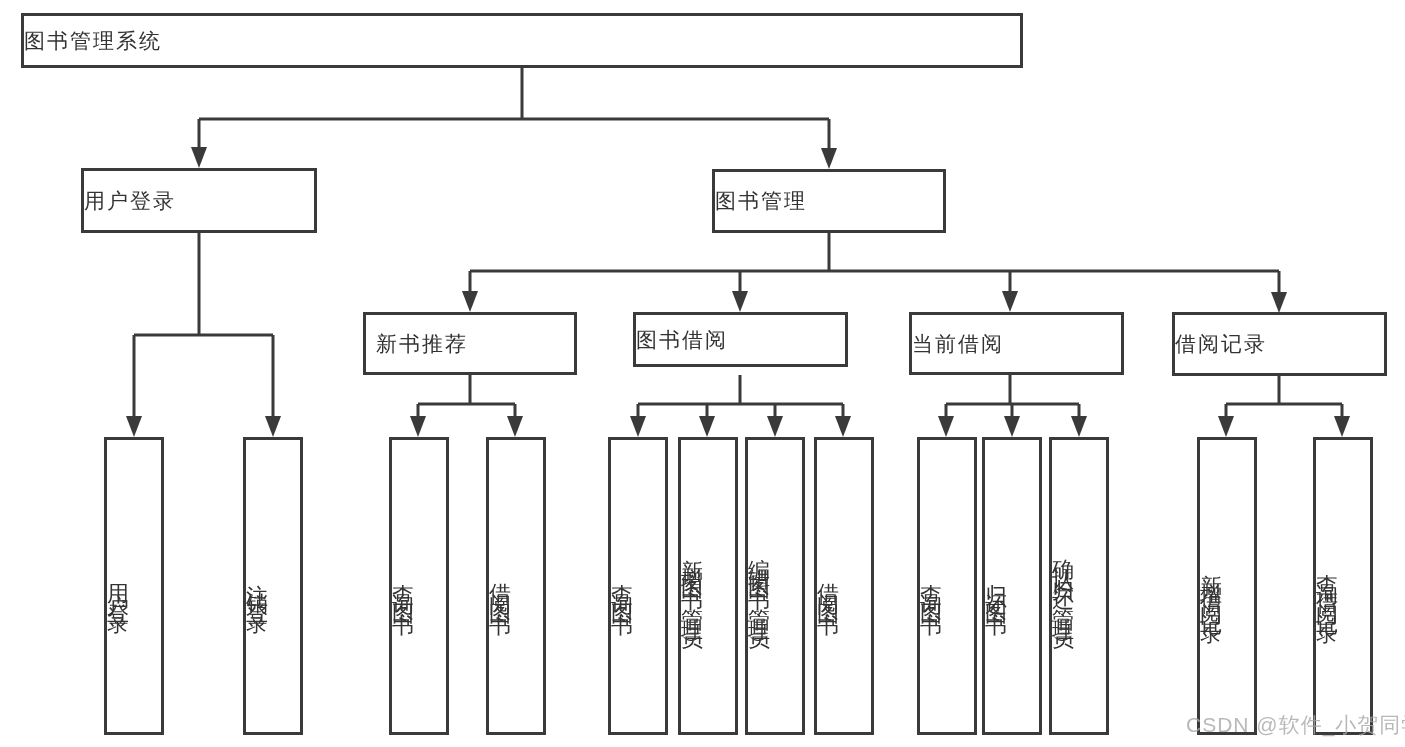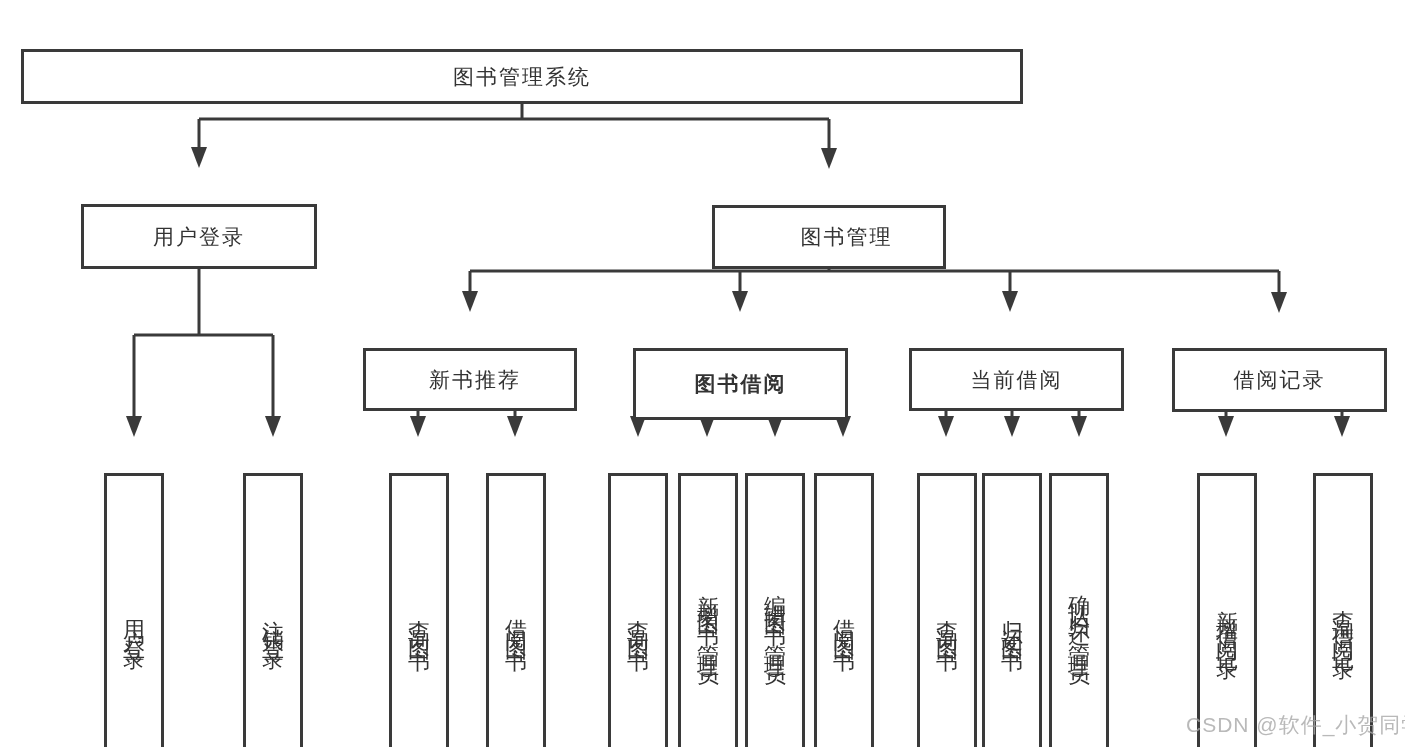--- a/index.html
+++ b/index.html
@@ -4,23 +4,22 @@
 <style>
   html,body{margin:0;padding:0;background:#ffffff;}
   .stage{
     position:relative;width:1405px;height:747px;background:#ffffff;
     font-family:"Liberation Sans","DejaVu Sans",sans-serif;overflow:hidden;
   }
   .connectors{position:absolute;left:0;top:0;z-index:1;}
   .node{
     position:absolute;box-sizing:border-box;background:#ffffff;
     border:3px solid #3a3a3a;z-index:2;
-    display:flex;align-items:center;justify-content:center;
+    display:flex;align-items:center;
     color:#333333;
-    margin-top:36px;
   }
   .hnode{font-size:21px;letter-spacing:2px;}
   .vnode span{
     writing-mode:vertical-rl;text-orientation:mixed;
     font-size:22px;letter-spacing:10px;line-height:1;
     white-space:nowrap;color:#333333;
   }
   .watermark{
     position:absolute;left:1186px;top:711px;z-index:3;
     font-size:21px;color:#a8a8a8;opacity:0.8;letter-spacing:1px;
@@ -72,28 +71,28 @@
     </g>
   </svg>
 
   <div class="node hnode" style="left:21px;top:13px;width:1002px;height:55px;">
     <span>图书管理系统</span>
   </div>
 
   <div class="node hnode" style="left:81px;top:168px;width:236px;height:65px;">
     <span>用户登录</span>
   </div>
-  <div class="node hnode" style="left:712px;top:169px;width:234px;height:64px;padding-left:35px;">
+  <div class="node hnode" style="left:712px;top:169px;width:234px;height:64px;">
     <span>图书管理</span>
   </div>
 
   <div class="node hnode" style="left:363px;top:312px;width:214px;height:63px;padding-left:10px;">
     <span>新书推荐</span>
   </div>
-  <div class="node hnode" style="left:633px;top:312px;width:215px;height:72px;font-weight:bold;">
+  <div class="node hnode" style="left:633px;top:312px;width:215px;height:55px;">
     <span>图书借阅</span>
   </div>
   <div class="node hnode" style="left:909px;top:312px;width:215px;height:63px;">
     <span>当前借阅</span>
   </div>
   <div class="node hnode" style="left:1172px;top:312px;width:215px;height:64px;font-family:Liberation Mono, monospace;">
     <span>借阅记录</span>
   </div>
 
   <div class="node vnode" style="left:104px;top:437px;width:60px;height:298px;">

